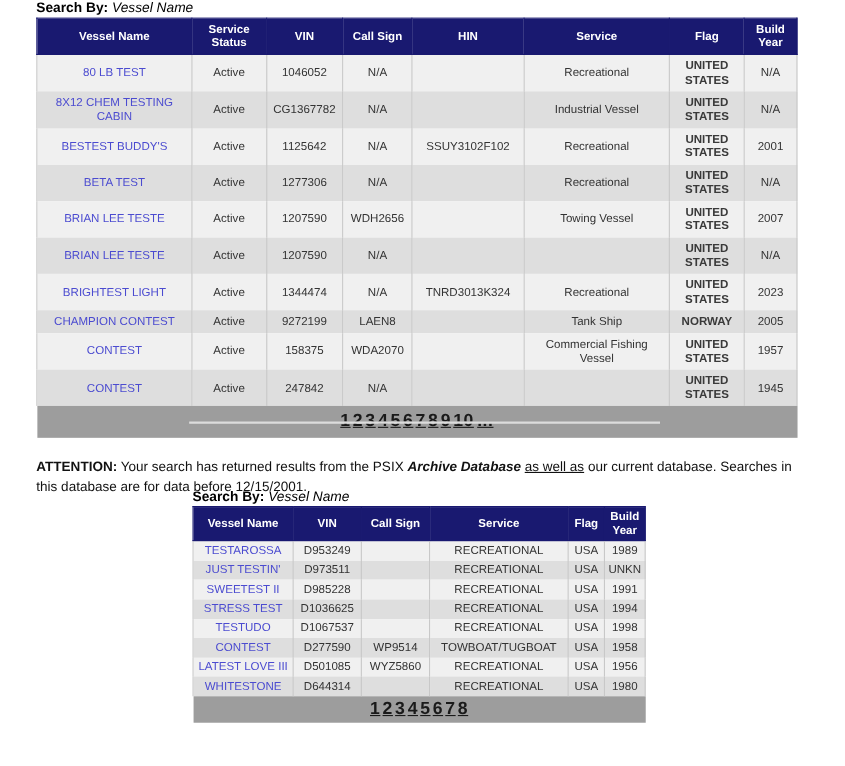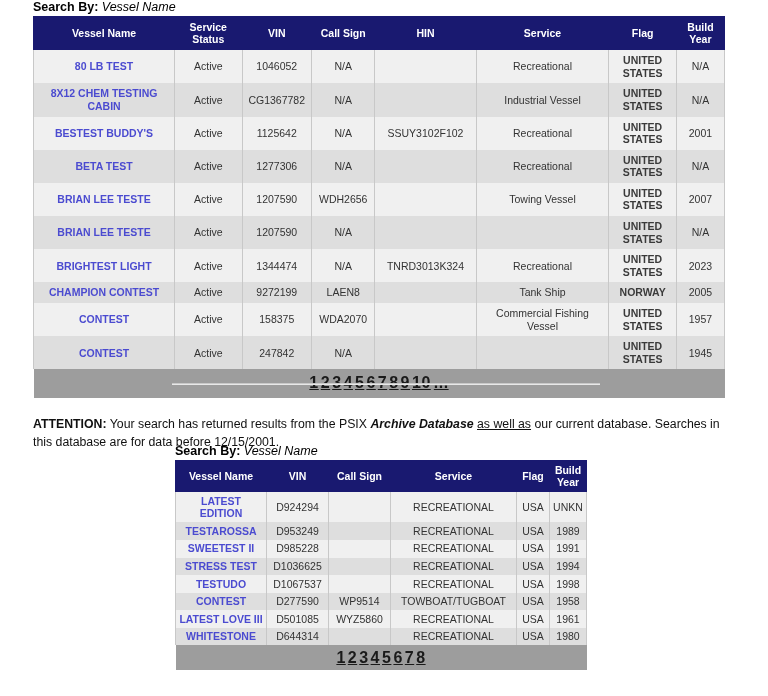--- a/index.html
+++ b/index.html
@@ -56,21 +56,21 @@
     border-left: 1px solid #c8c8c8;
     border-right: 1px solid #c8c8c8;
     line-height: 1.2;
     vertical-align: middle;
   }
   table.psix tbody tr:nth-child(odd)  { background: #f0f0f0; }
   table.psix tbody tr:nth-child(even) { background: #dedede; }
 
   table.psix td.vname {
     color: #4b4bd0;
-    font-weight: bold;
+    font-weight: normal;
   }
   table.psix td.flag {
     font-weight: bold;
     color: #3a3a3a;
   }
 
   
   tr.pager td {
     background: #9d9d9d;
     text-align: center;
@@ -297,34 +297,34 @@
         <th>Vessel Name</th>
         <th>VIN</th>
         <th>Call Sign</th>
         <th>Service</th>
         <th>Flag</th>
         <th>Build Year</th>
       </tr>
     </thead>
     <tbody>
       <tr>
-        <td class="vname">LATEST EDITION</td>
-        <td>D924294</td>
-        <td></td>
-        <td>RECREATIONAL</td>
-        <td>USA</td>
-        <td>UNKN</td>
-      </tr>
-      <tr>
         <td class="vname">TESTAROSSA</td>
         <td>D953249</td>
         <td></td>
         <td>RECREATIONAL</td>
         <td>USA</td>
         <td>1989</td>
+      </tr>
+      <tr>
+        <td class="vname">JUST TESTIN'</td>
+        <td>D973511</td>
+        <td></td>
+        <td>RECREATIONAL</td>
+        <td>USA</td>
+        <td>UNKN</td>
       </tr>
       <tr>
         <td class="vname">SWEETEST II</td>
         <td>D985228</td>
         <td></td>
         <td>RECREATIONAL</td>
         <td>USA</td>
         <td>1991</td>
       </tr>
       <tr>
@@ -350,21 +350,21 @@
         <td>TOWBOAT/TUGBOAT</td>
         <td>USA</td>
         <td>1958</td>
       </tr>
       <tr>
         <td class="vname">LATEST LOVE III</td>
         <td>D501085</td>
         <td>WYZ5860</td>
         <td>RECREATIONAL</td>
         <td>USA</td>
-        <td>1961</td>
+        <td>1956</td>
       </tr>
       <tr>
         <td class="vname">WHITESTONE</td>
         <td>D644314</td>
         <td></td>
         <td>RECREATIONAL</td>
         <td>USA</td>
         <td>1980</td>
       </tr>
       <tr class="pager">

